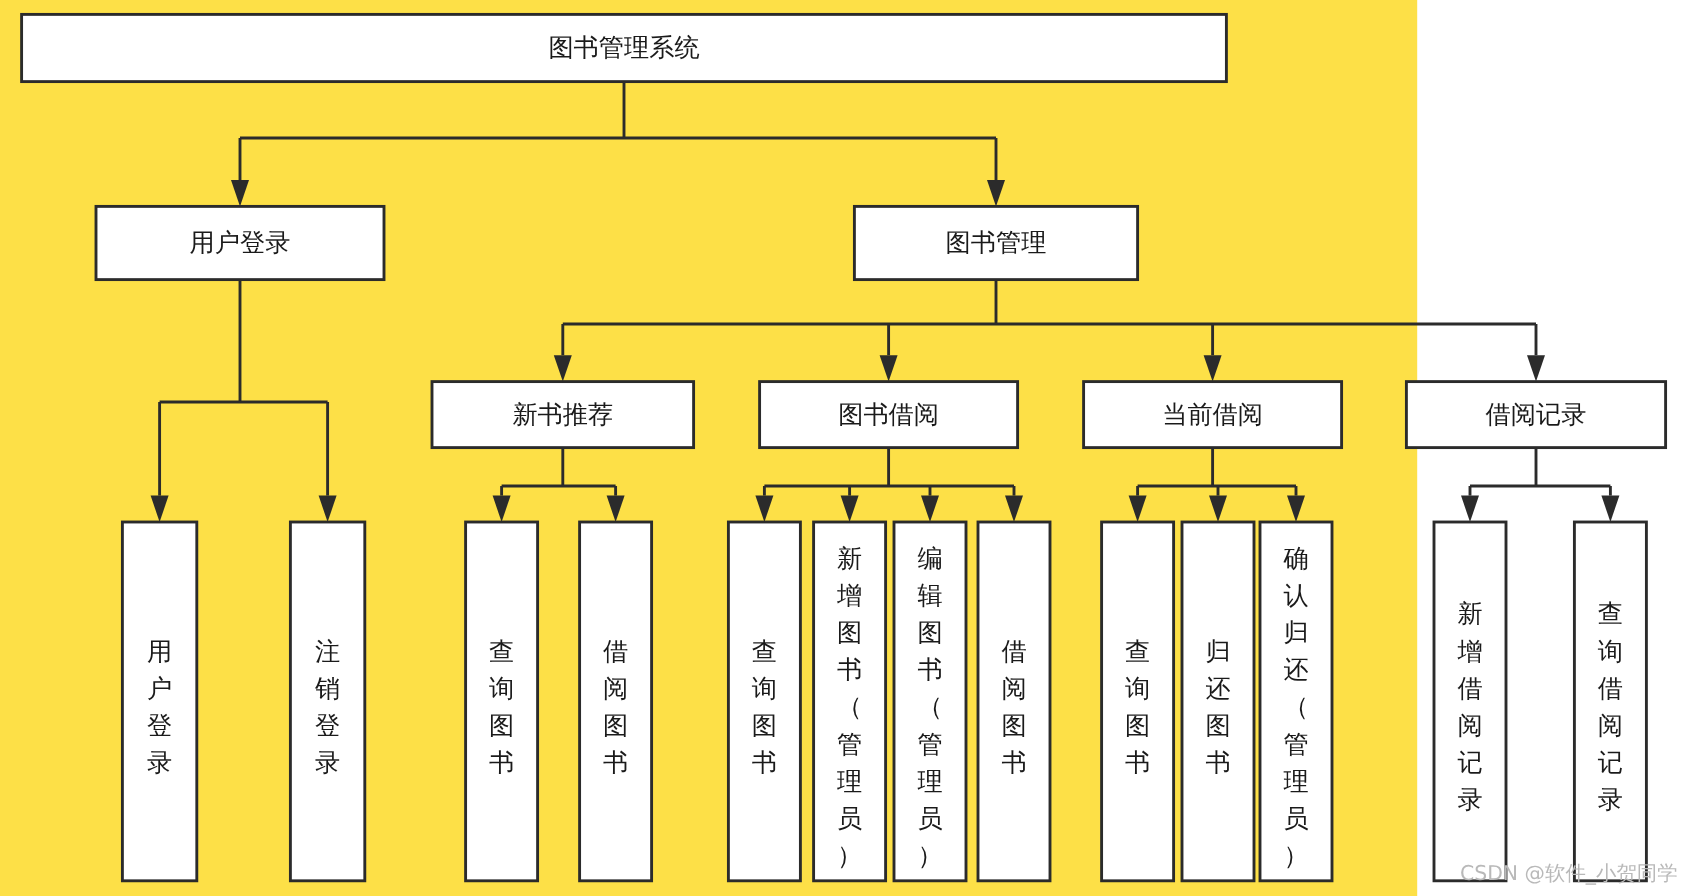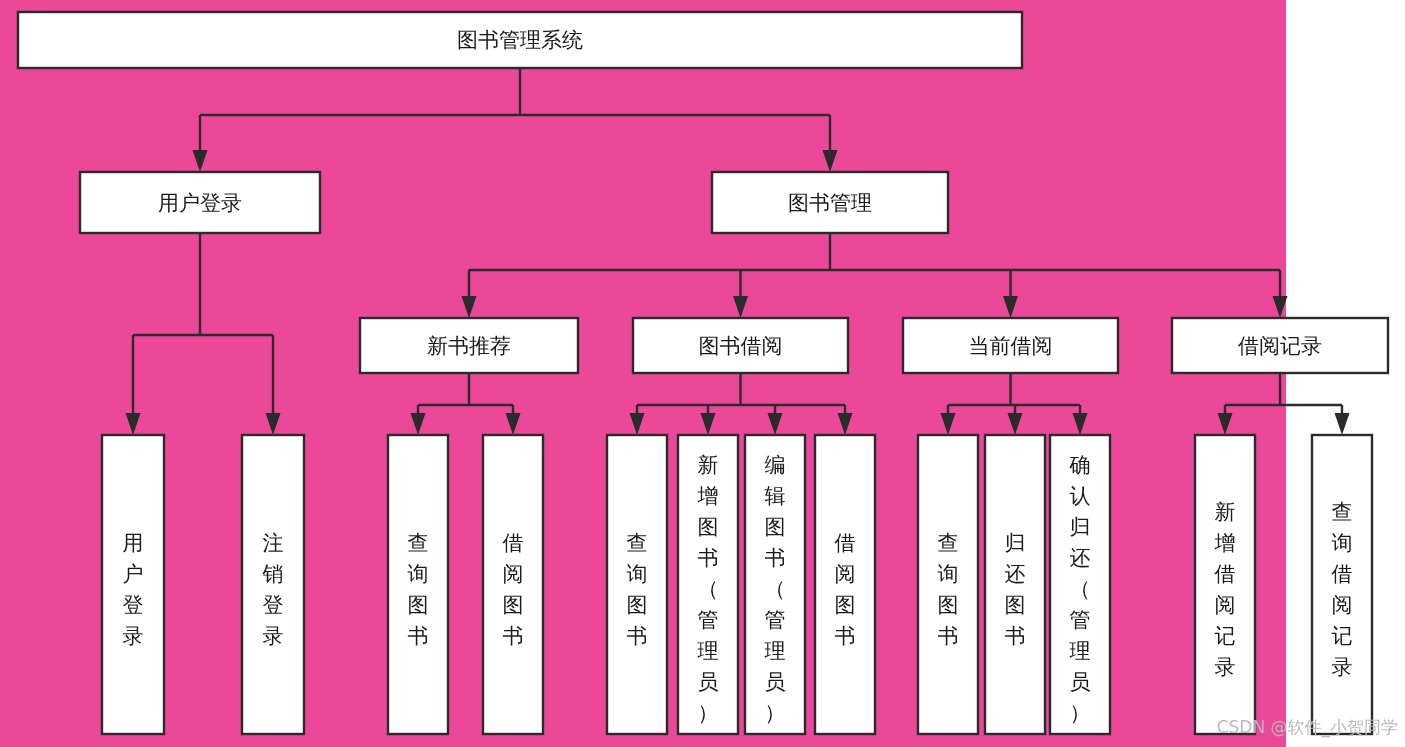--- a/index.html
+++ b/index.html
@@ -9,23 +9,23 @@
     background: #ffffff;
   }
   body {
     width: 1405px;
     height: 747px;
     font-family: "DejaVu Sans", "Liberation Sans", sans-serif;
     overflow: hidden;
   }
   #diagram-root {
     position: relative;
-    width: 1286px;
+    width: 1181px;
     height: 747px;
-    background: #ec4899;
+    background: #fde047;
   }
   svg#flow-svg {
     position: absolute;
     left: 0;
     top: 0;
     width: 1405px;
     height: 747px;
     display: block;
   }
   .node-box {

